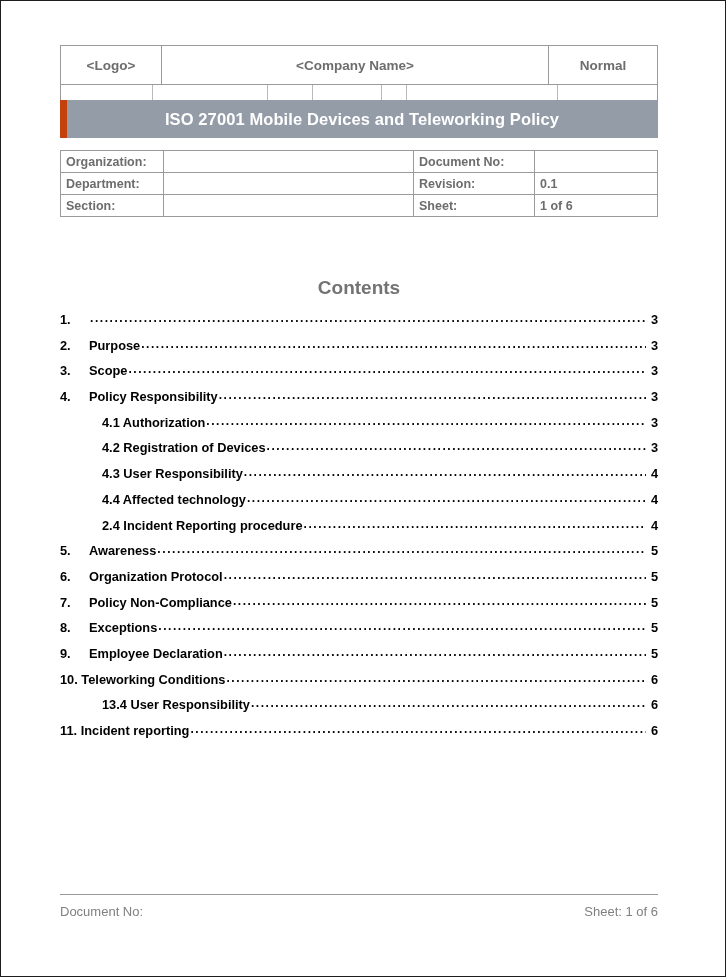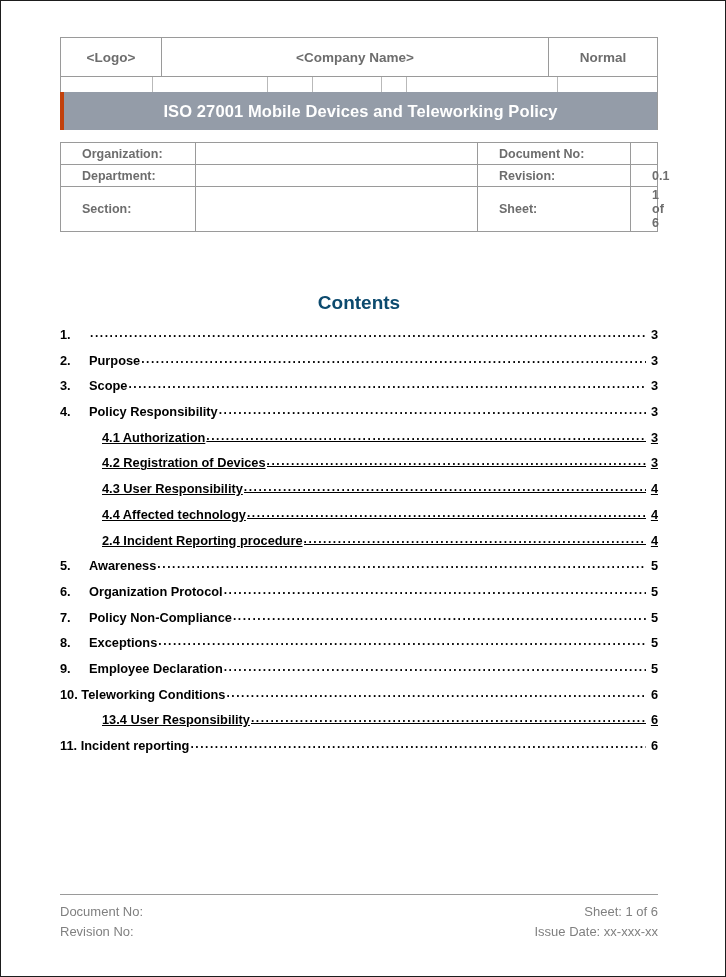--- a/index.html
+++ b/index.html
@@ -17,21 +17,21 @@
     height: 977px;
     background: #ffffff;
     box-sizing: border-box;
     border: 1px solid #1d1d1d;
     overflow: hidden;
   }
 
   .content {
     position: absolute;
     left: 59px;
-    top: 36px;
+    top: 44px;
     width: 598px;
   }
 
   
   .header-table {
     width: 100%;
     border-collapse: collapse;
     table-layout: fixed;
   }
   .header-table td {
@@ -67,21 +67,21 @@
 
   
   .title-bar {
     width: 100%;
     height: 38px;
     background: #949ca8;
     display: flex;
     align-items: center;
     justify-content: center;
     box-sizing: border-box;
-    border-left: 4px solid #c2410c;
+    border-left: 7px solid #c2410c;
     border-right: 1px solid #9a9a9a;
   }
   .title-bar-text {
     color: #ffffff;
     font-size: 16.5px;
     font-weight: bold;
     letter-spacing: 0.1px;
   }
 
   .gap { height: 12px; }
@@ -91,31 +91,31 @@
     width: 100%;
     border-collapse: collapse;
     table-layout: fixed;
   }
   .meta-table td {
     border: 1px solid #9a9a9a;
     height: 19px;
     font-size: 12.5px;
     font-weight: bold;
     color: #6d6d6d;
-    padding: 1px 21px;
+    padding: 1px 5px;
     vertical-align: middle;
   }
   .meta-label-l { width: 92px; }
   .meta-value-l { width: 239px; }
   .meta-label-r { width: 110px; }
 
   
   .contents-title {
     text-align: center;
-    color: #0c4a6e;
+    color: #737373;
     font-size: 19px;
     font-weight: bold;
     margin-top: 60px;
     margin-bottom: 13px;
   }
 
   .toc { width: 100%; }
 
   .toc-row {
     display: flex;
@@ -142,21 +142,21 @@
     font-size: 12px;
   }
   .toc-page {
     flex: 0 0 auto;
     text-align: right;
     min-width: 9px;
     padding-left: 2px;
   }
 
   
-  .toc-row.level2 { padding-left: 13px; text-decoration: underline; }
+  .toc-row.level2 { padding-left: 13px; }
 
   
   .footer {
     position: absolute;
     left: 59px;
     top: 893px;
     width: 598px;
   }
   .footer-rule {
     width: 100%;
@@ -332,19 +332,15 @@
       </div>
 
   </div>
 
   <div class="footer">
     <div class="footer-rule"></div>
     <div class="footer-line">
       <span>Document No:</span>
       <span>Sheet: 1 of 6</span>
     </div>
-    <div class="footer-line">
-      <span>Revision No:</span>
-      <span>Issue Date: xx-xxx-xx</span>
-    </div>
   </div>
 
 </div>
 
 </body></html>

